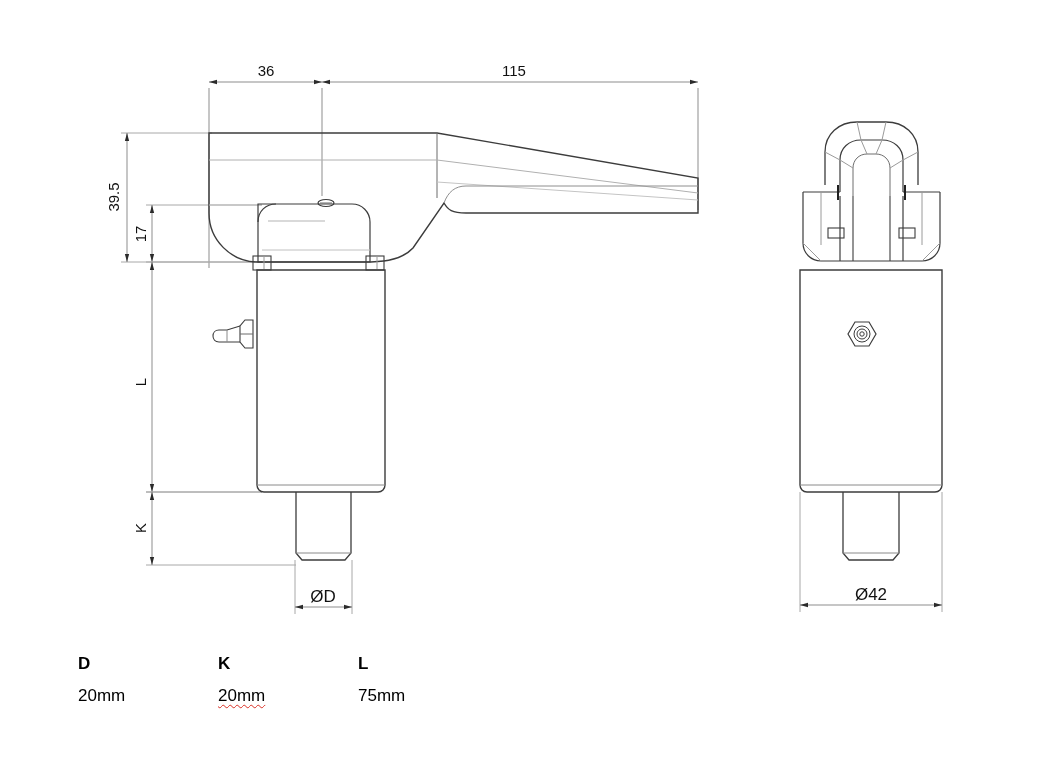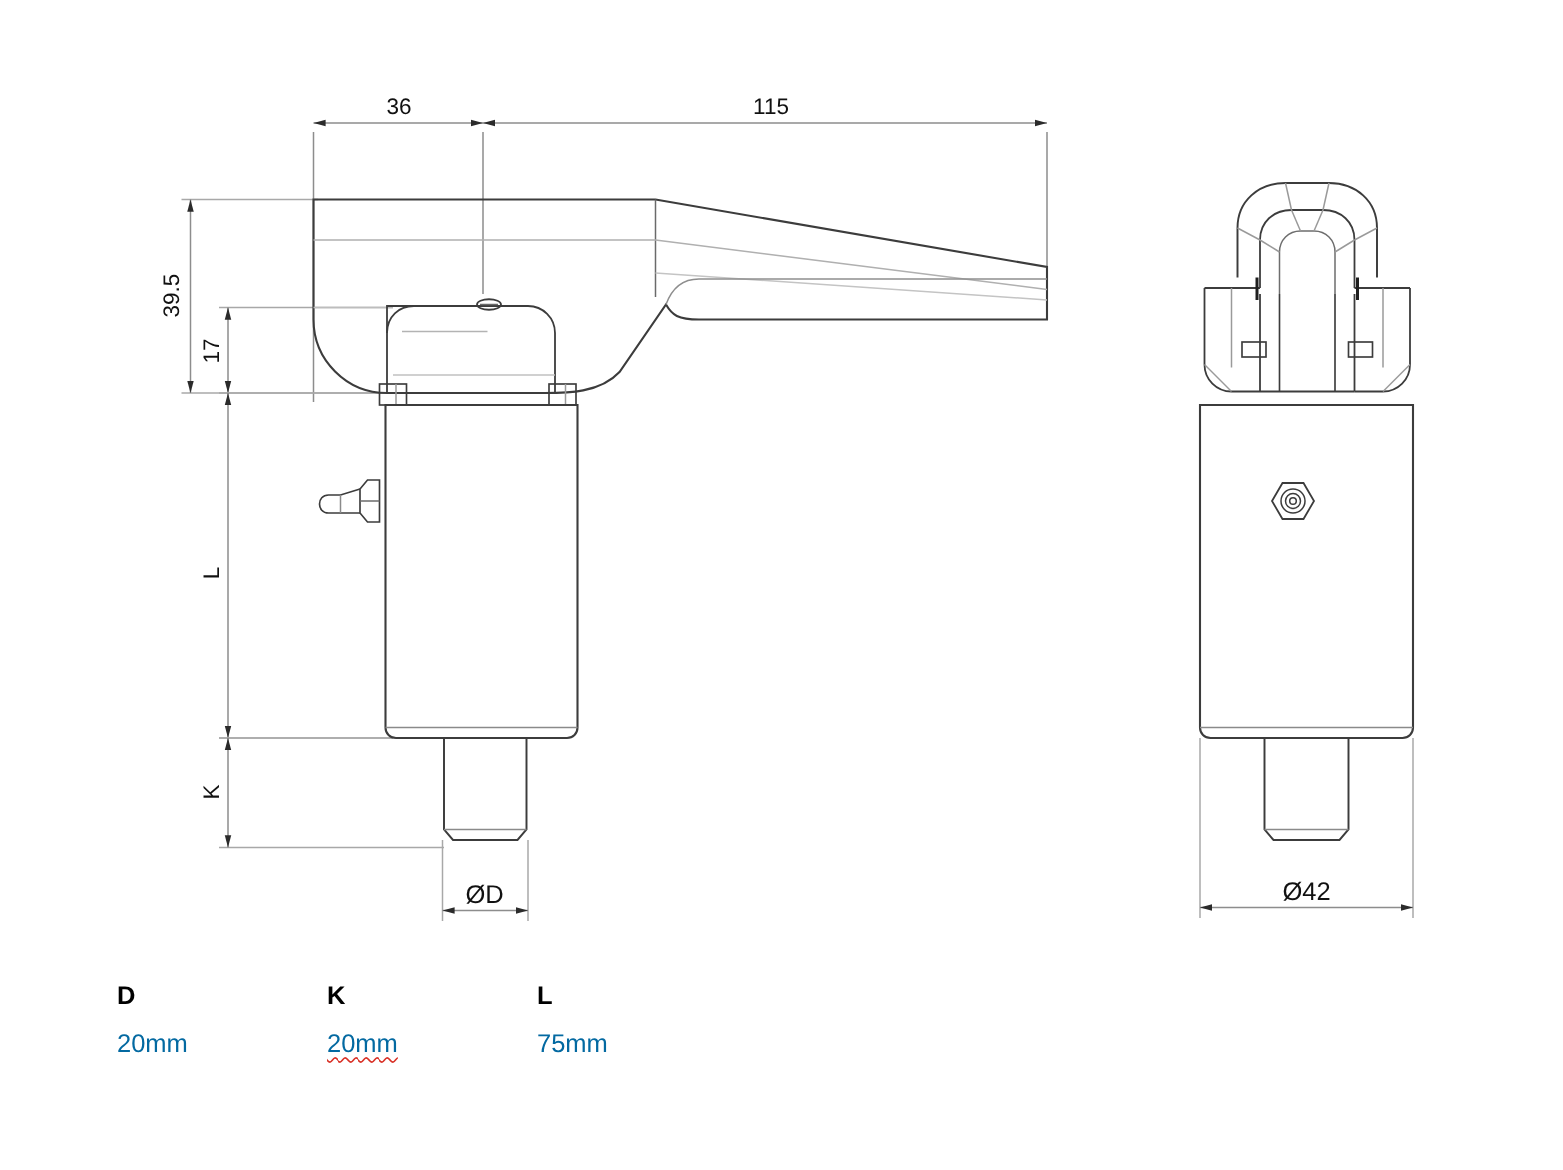--- a/index.html
+++ b/index.html
@@ -35,21 +35,21 @@
   .spec-key {
     font-size: 17px;
     font-weight: bold;
     color: #000000;
     line-height: 24px;
     letter-spacing: 0px;
   }
   .spec-val {
     font-size: 17px;
     font-weight: normal;
-    color: #0369a1;
+    color: #000000;
     line-height: 28px;
     padding-top: 6px;
     display: inline-block;
     position: relative;
   }
   .spec-val.misspelled {
     text-decoration-line: underline;
     text-decoration-style: wavy;
     text-decoration-color: #d93025;
     text-decoration-thickness: 1px;

